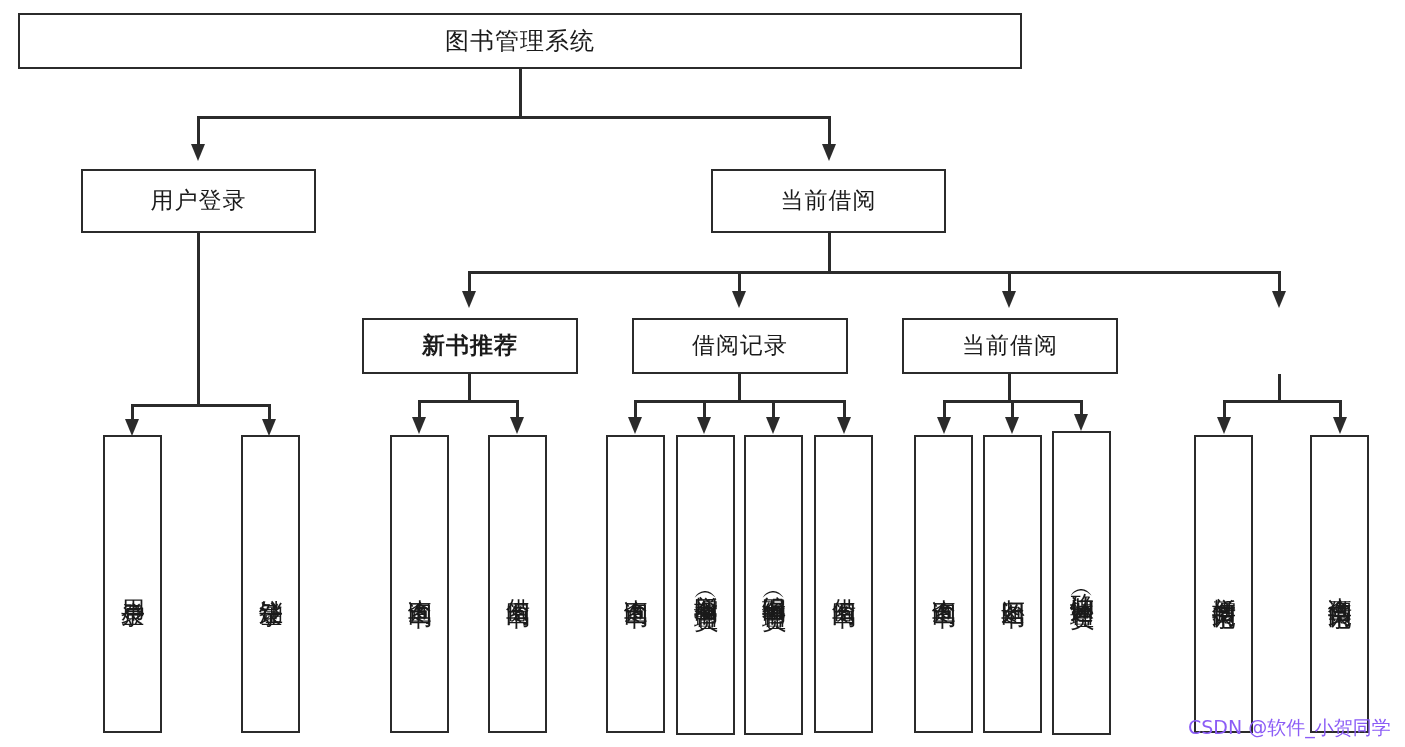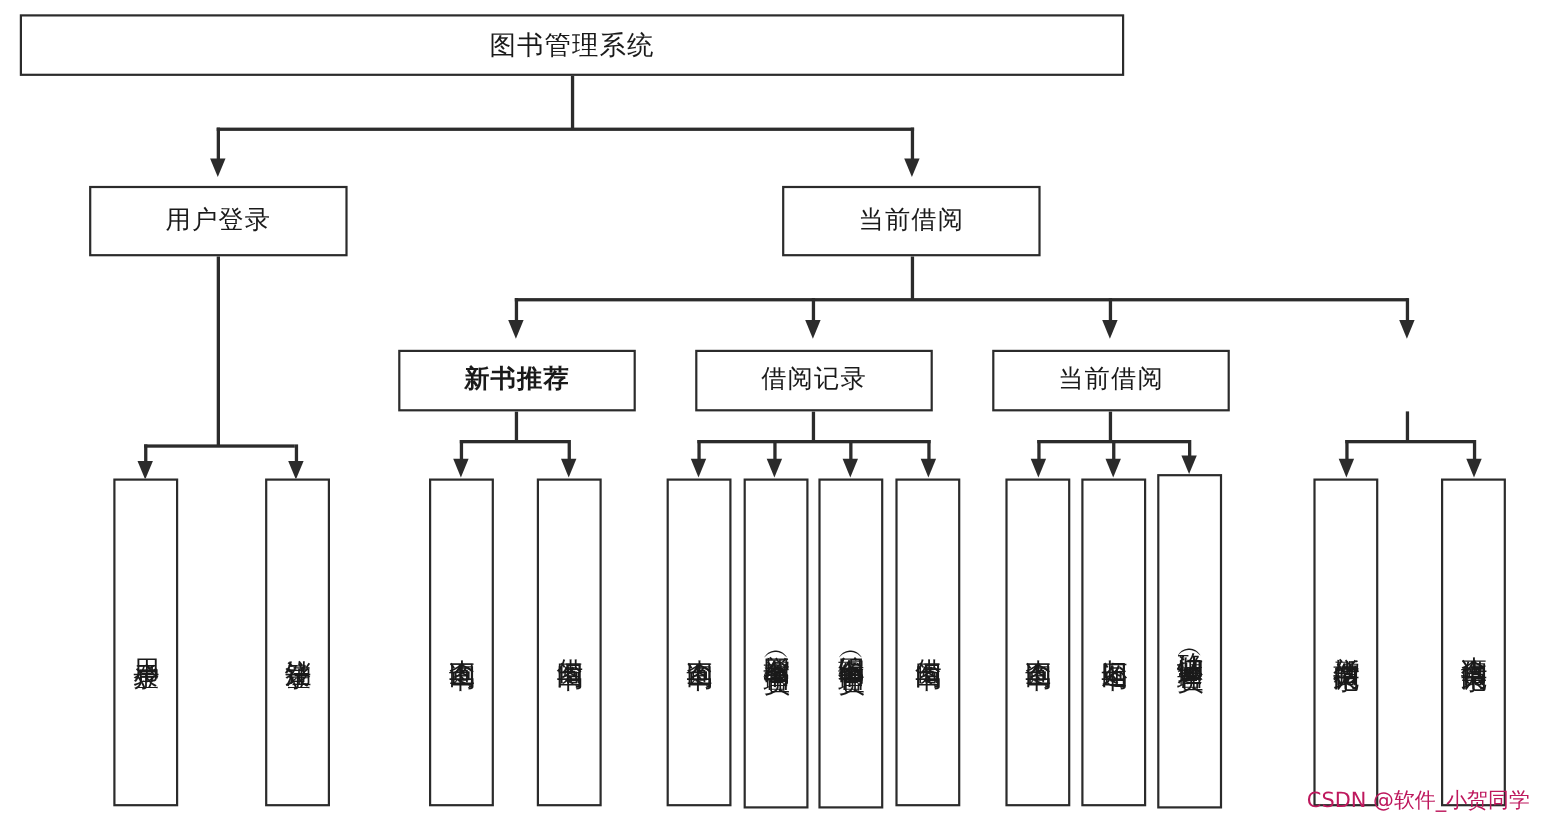--- a/index.html
+++ b/index.html
@@ -71,21 +71,21 @@
     height: 0;
     border-left: 7px solid transparent;
     border-right: 7px solid transparent;
     border-top: 17px solid #2b2b2b;
     z-index: 2;
   }
   
   .watermark {
     position: absolute;
     font-size: 19px;
-    color: #be185d;
+    color: #8b5cf6;
     white-space: nowrap;
     z-index: 5;
     font-family: "DejaVu Sans", "Liberation Sans", sans-serif;
   }
 </style>
 </head>
 <body>
 
 <div id="canvas">
 

